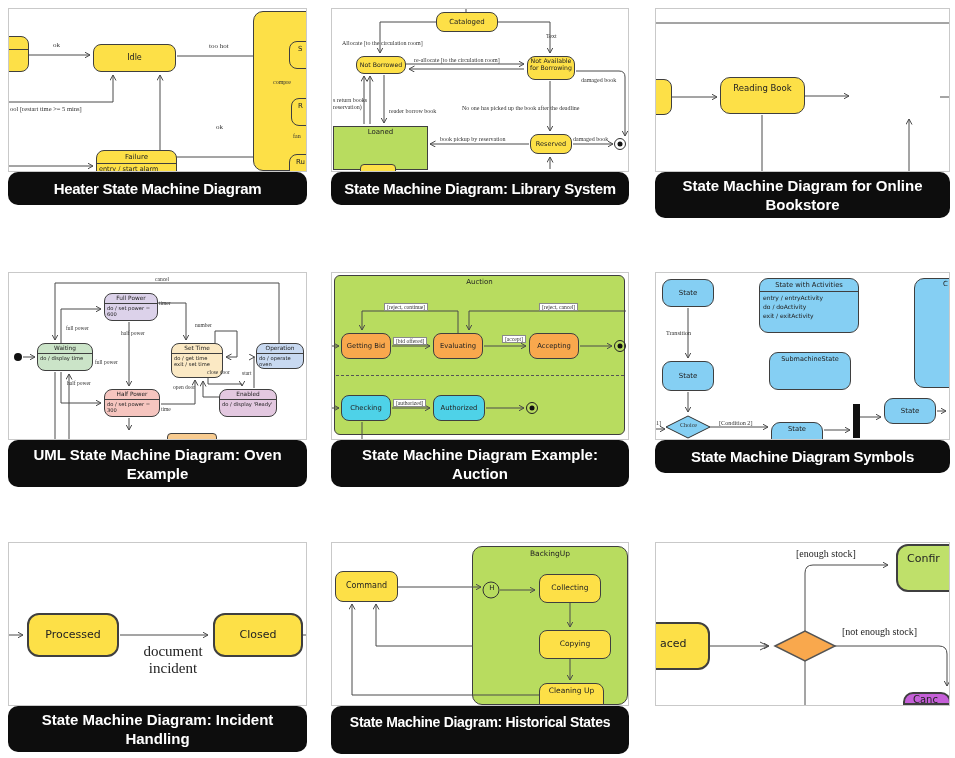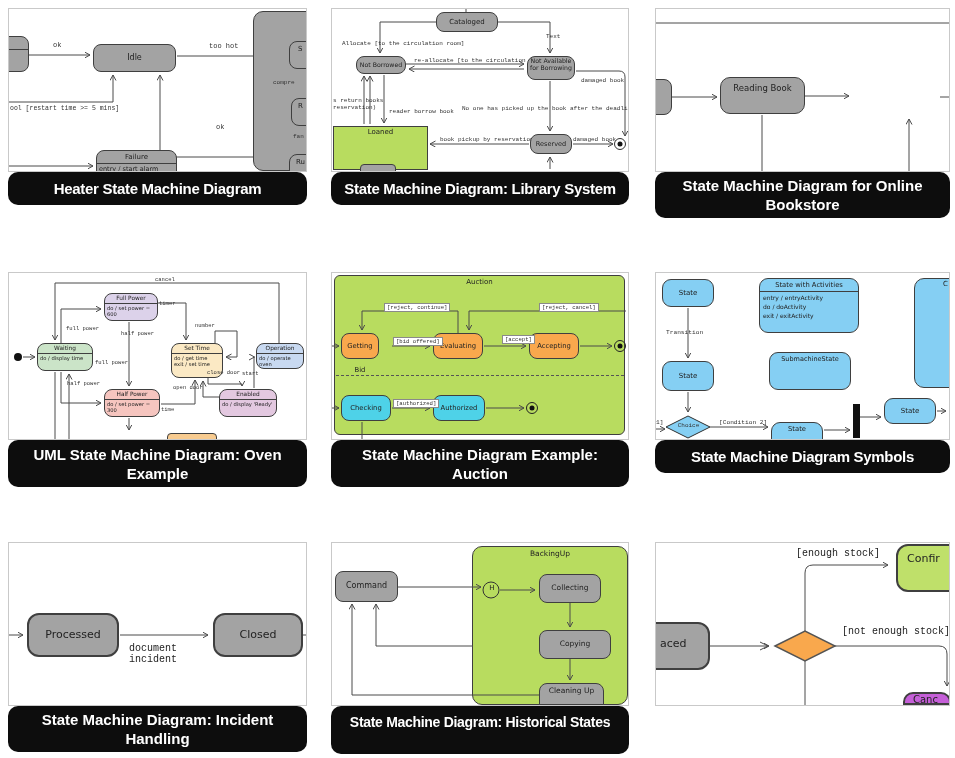--- a/index.html
+++ b/index.html
@@ -7,28 +7,28 @@
           font-family:"Liberation Sans",sans-serif;}
   .card{position:absolute;}
   .thumb{position:relative;background:#fff;border:1px solid #c9c9c9;overflow:hidden;box-sizing:border-box;}
   .cap{background:#0d0d0d;border-radius:10px;color:#fff;font-weight:bold;font-size:15px;line-height:19px;
        text-align:center;display:flex;align-items:center;justify-content:center;padding:0 8px;box-sizing:border-box;}
   .cap.nw{white-space:nowrap;letter-spacing:-0.3px;}
   .cap.tall-top{align-items:flex-start;padding-top:7px;font-size:14px;}
   .wires{position:absolute;left:0;top:0;}
   path.w{stroke:#4a4a4a;stroke-width:1;fill:none;marker-end:url(#ar);}
   path.wn{stroke:#4a4a4a;stroke-width:1;fill:none;}
-  .st{position:absolute;border:1px solid #3f3f3f;border-radius:8px;background:#a3a3a3;
+  .st{position:absolute;border:1px solid #3f3f3f;border-radius:8px;background:#fde047;
       font-family:"DejaVu Sans",sans-serif;font-size:7px;color:#222;text-align:center;box-sizing:border-box;}
   .st.green{background:#B8DC5F;} .st.blue{background:#85CFF3;} .st.orange{background:#F9A84D;}
   .st.cyan{background:#4ED2E8;} .st.purple{background:#C55FD8;} .st.lgreen{background:#BFE06A;}
   .st .vc{display:block;position:absolute;left:0;right:0;}
   .stt{border-bottom:1px solid #3f3f3f;font-size:5.8px;line-height:9px;}
   .stb{font-size:5.2px;text-align:left;padding:1px 0 0 2px;line-height:6px;}
-  .lb{position:absolute;font-family:Liberation Mono, monospace;font-size:6px;color:#333;white-space:nowrap;}
+  .lb{position:absolute;font-family:Liberation Serif, serif;font-size:6px;color:#333;white-space:nowrap;}
   .chip{background:#fff;border:1px solid #8a8a8a;padding:0 2px;font-size:5.6px;}
   .ttl{position:absolute;font-family:"DejaVu Sans",sans-serif;color:#222;white-space:nowrap;}
 </style>
 </head>
 <body>
 
 <svg width="0" height="0" style="position:absolute">
 <defs>
       <marker id="ar" markerWidth="9" markerHeight="9" refX="5.5" refY="3" orient="auto" markerUnits="userSpaceOnUse">
 <path d="M0,0L5.5,3L0,6" fill="none" stroke="#4a4a4a" stroke-width="1"></path>
@@ -211,21 +211,21 @@
       <path class="w" d="M294,38 H137 V57"></path>
       <path class="w" d="M0,135 H7"></path>
       <path class="w" d="M60,135 H98"></path>
       <path class="w" d="M154,135 H192"></path>
       <path class="wn" d="M30,149 V166"></path>
       <circle cx="288" cy="73" r="5.5" fill="none" stroke="#222"></circle>
       <circle cx="288" cy="73" r="2.5" fill="#111"></circle>
       <circle cx="200" cy="135" r="5.5" fill="none" stroke="#222"></circle>
       <circle cx="200" cy="135" r="2.5" fill="#111"></circle>
     </svg>
-    <div class="st orange" style="left:9px;top:60px;width:38px;height:26px;line-height:24px;font-size:6.8px"><span>Getting Bid</span></div>
+    <div class="st orange" style="left:9px;top:60px;width:50px;height:26px;line-height:24px;font-size:6.8px"><span>Getting Bid</span></div>
     <div class="st orange" style="left:101px;top:60px;width:50px;height:26px;line-height:24px;font-size:6.8px"><span>Evaluating</span></div>
     <div class="st orange" style="left:197px;top:60px;width:50px;height:26px;line-height:24px;font-size:6.8px"><span>Accepting</span></div>
     <div class="st cyan" style="left:9px;top:122px;width:50px;height:26px;line-height:24px;font-size:6.8px"><span>Checking</span></div>
     <div class="st cyan" style="left:101px;top:122px;width:52px;height:26px;line-height:24px;font-size:6.8px"><span>Authorized</span></div>
     <div class="lb chip" style="left:52px;top:30px">[reject, continue]</div>
     <div class="lb chip" style="left:207px;top:30px">[reject, cancel]</div>
     <div class="lb chip" style="left:61px;top:64px">[bid offered]</div>
     <div class="lb chip" style="left:170px;top:62px">[accept]</div>
     <div class="lb chip" style="left:61px;top:126px">[authorized]</div>
   </div>
@@ -276,21 +276,21 @@
 
 <div class="card" style="left:8px;top:542px;width:299px">
   <div class="thumb" style="height:164px">
     <svg class="wires" width="297" height="162">
       <path class="w" d="M0,92 H14" stroke-width="1.2"></path>
       <path class="w" d="M111,92 H199" stroke-width="1.2"></path>
       <path class="wn" d="M294,92 H297" stroke-width="1.2"></path>
     </svg>
     <div class="st" style="left:18px;top:70px;width:92px;height:44px;border-width:2px;border-radius:12px;font-size:11px;line-height:40px"><span>Processed</span></div>
     <div class="st" style="left:204px;top:70px;width:90px;height:44px;border-width:2px;border-radius:12px;font-size:11px;line-height:40px"><span>Closed</span></div>
-    <div class="lb" style="left:112px;top:100px;width:64px;text-align:center;font-size:10px;color:#222">
+    <div class="lb" style="left:132px;top:100px;width:64px;text-align:center;font-size:15px;color:#222">
       <div>document</div>
       <div>incident</div>
     </div>
   </div>
   <div class="cap" style="height:46px">State Machine Diagram: Incident Handling</div>
 </div>
 
 <div class="card" style="left:331px;top:542px;width:298px">
   <div class="thumb" style="height:164px">
     <div class="st green" style="left:140px;top:3px;width:156px;height:159px;border-radius:10px;border-width:1.5px">

